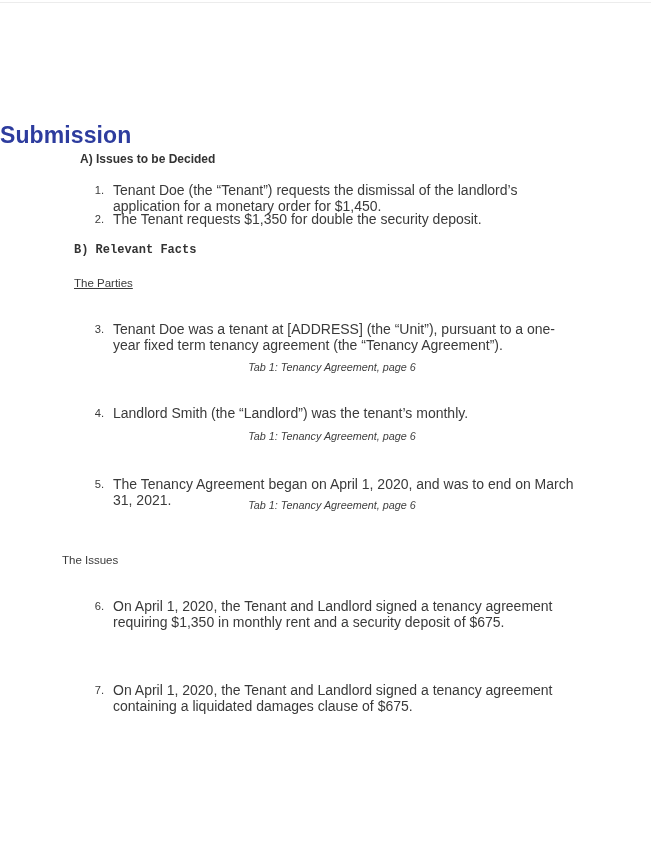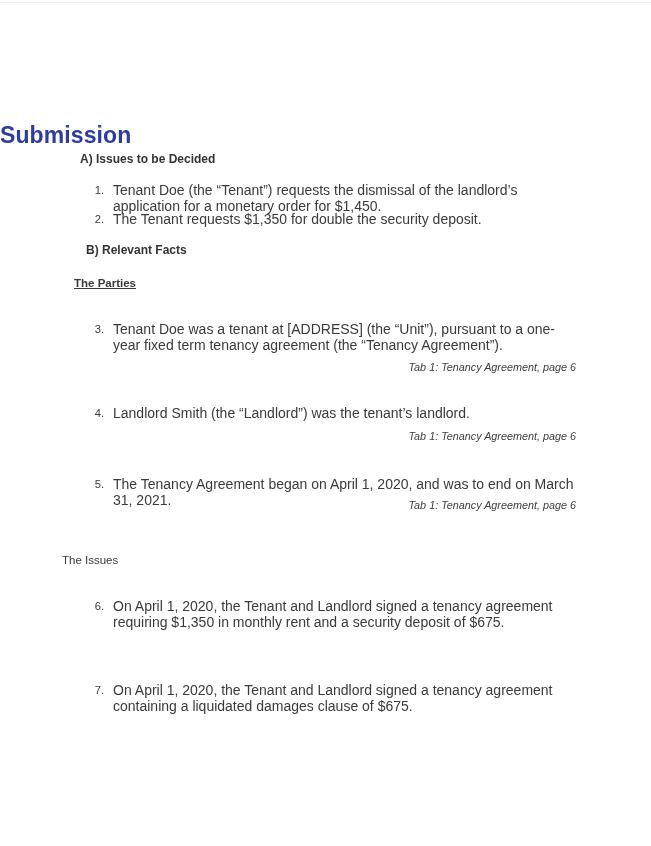--- a/index.html
+++ b/index.html
@@ -64,34 +64,34 @@
   
   .section-heading {
     position: absolute;
     font-size: 12px;
     font-weight: bold;
     color: #333333;
     line-height: 18px;
     white-space: nowrap;
   }
   .sh-a { top: 150px; left: 80px; }
-  .sh-b { top: 241px; left: 86px; }
+  .sh-b { top: 241px; left: 74px; font-family: Liberation Mono, monospace; }
 
   
   .sub-heading {
     position: absolute;
     font-size: 11.5px;
     color: #3a3a3a;
     line-height: 15px;
     white-space: nowrap;
   }
   .sub-parties {
     top: 276px;
     left: 74px;
-    font-weight: bold;
+    font-weight: normal;
     text-decoration: underline;
   }
   .sub-issues {
     top: 553px;
     left: 62px;
     font-weight: normal;
   }
 
   
   .item {
@@ -123,21 +123,21 @@
   .it4 { top: 406px; }
   .it5 { top: 477px; }
   .it6 { top: 599px; }
   .it7 { top: 683px; }
 
   
   .citation {
     position: absolute;
     left: 88px;
     width: 488px;
-    text-align: right;
+    text-align: center;
     font-style: italic;
     font-size: 10.8px;
     color: #3d3d3d;
     line-height: 15px;
     white-space: nowrap;
   }
   .ct3 { top: 360px; }
   .ct4 { top: 429px; }
   .ct5 { top: 498px; }
   .ct6 { top: 636px; }
@@ -174,21 +174,21 @@
   <div class="sub-heading sub-parties">The Parties</div>
 
   <div class="item it3">
     <span class="num">3.</span>
     <div class="body">Tenant Doe was a tenant at [ADDRESS] (the “Unit”), pursuant to a one-year fixed term tenancy agreement (the “Tenancy Agreement”).</div>
   </div>
   <div class="citation ct3">Tab 1: Tenancy Agreement, page 6</div>
 
   <div class="item it4">
     <span class="num">4.</span>
-    <div class="body">Landlord Smith (the “Landlord”) was the tenant’s landlord.</div>
+    <div class="body">Landlord Smith (the “Landlord”) was the tenant’s monthly.</div>
   </div>
   <div class="citation ct4">Tab 1: Tenancy Agreement, page 6</div>
 
   <div class="item it5">
     <span class="num">5.</span>
     <div class="body">The Tenancy Agreement began on April 1, 2020, and was to end on March 31, 2021.</div>
   </div>
   <div class="citation ct5">Tab 1: Tenancy Agreement, page 6</div>
 
   <div class="sub-heading sub-issues">The Issues</div>

